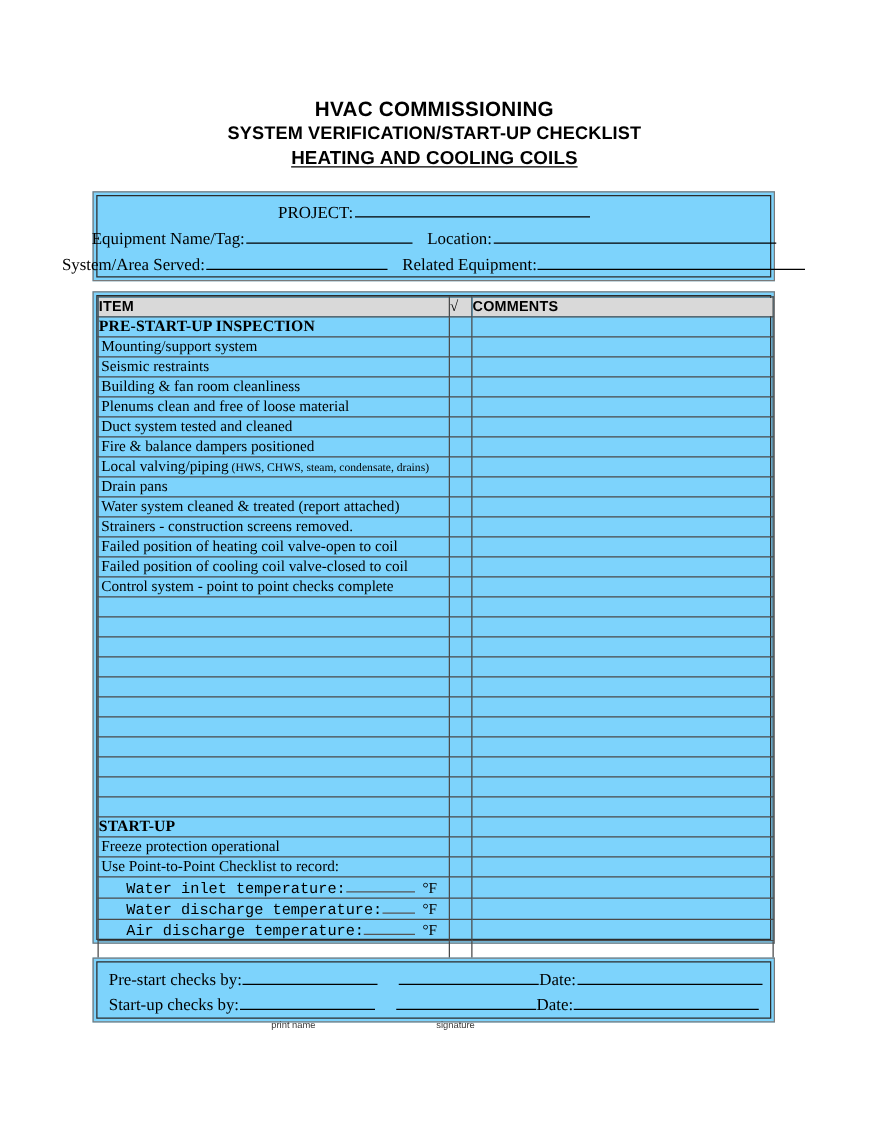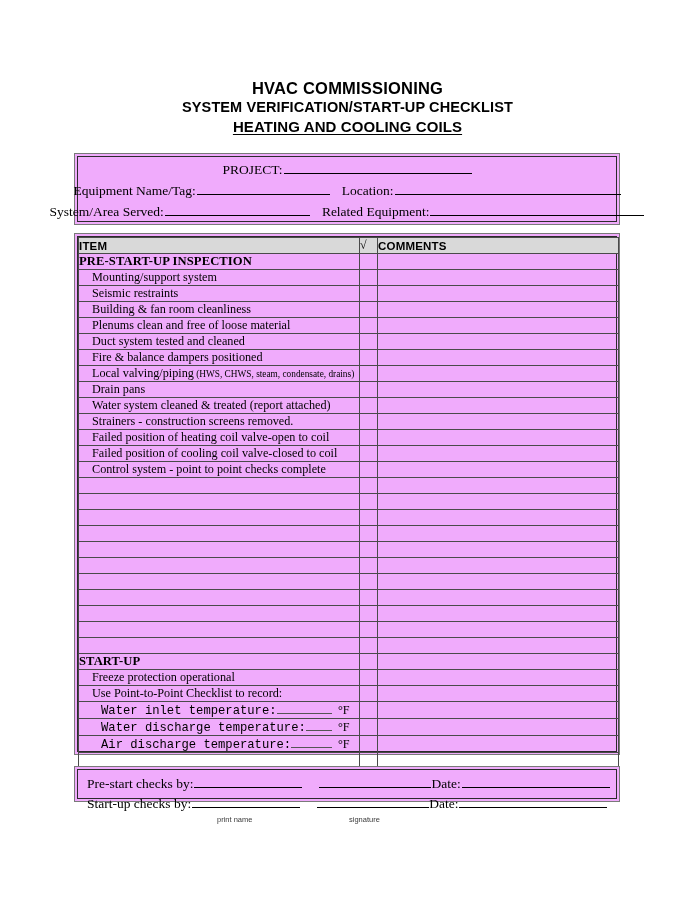--- a/index.html
+++ b/index.html
@@ -33,21 +33,21 @@
     letter-spacing: 0.1px;
     line-height: 19px;
     text-decoration: underline;
     text-underline-offset: 2px;
   }
 
   
   .sunken-box {
     position: absolute;
     border: 1px solid #7a7a7a;
-    background: #f0abfc;
+    background: #7dd3fc;
     box-sizing: border-box;
   }
   .sunken-box > .inner-rule {
     position: absolute;
     inset: 2px;
     border: 1px solid #2b2b2b;
     box-sizing: border-box;
     pointer-events: none;
   }
 
@@ -128,21 +128,21 @@
   }
 
   tbody tr { height: 14.6px; }
   td.item { padding-left: 3px; }
   td.section {
     font-weight: bold;
     font-size: 12.6px;
     padding-left: 3px;
     letter-spacing: 0.1px;
   }
-  td.item .indent1 { padding-left: 13px; display: inline-block; }
+  td.item .indent1 { padding-left: 2px; display: inline-block; }
   .small-paren { font-size: 9.3px; }
 
   
   .temp-row {
     display: flex;
     align-items: baseline;
     padding-left: 22px;
     padding-right: 6px;
   }
   .temp-label { flex: 0 0 auto; font-family: Liberation Mono, monospace; }
@@ -154,21 +154,21 @@
     height: 11px;
     margin-right: 6px;
   }
   .temp-unit { flex: 0 0 auto; width: 15px; text-align: left; }
 
   
   #signoff-box {
     left: 74px;
     top: 766px;
     width: 546px;
-    height: 36px;
+    height: 52px;
   }
   .sign-inner {
     position: absolute;
     inset: 3px;
     padding: 5px 9px 0 9px;
     box-sizing: border-box;
     font-size: 13.5px;
   }
   .sign-row {
     display: flex;

